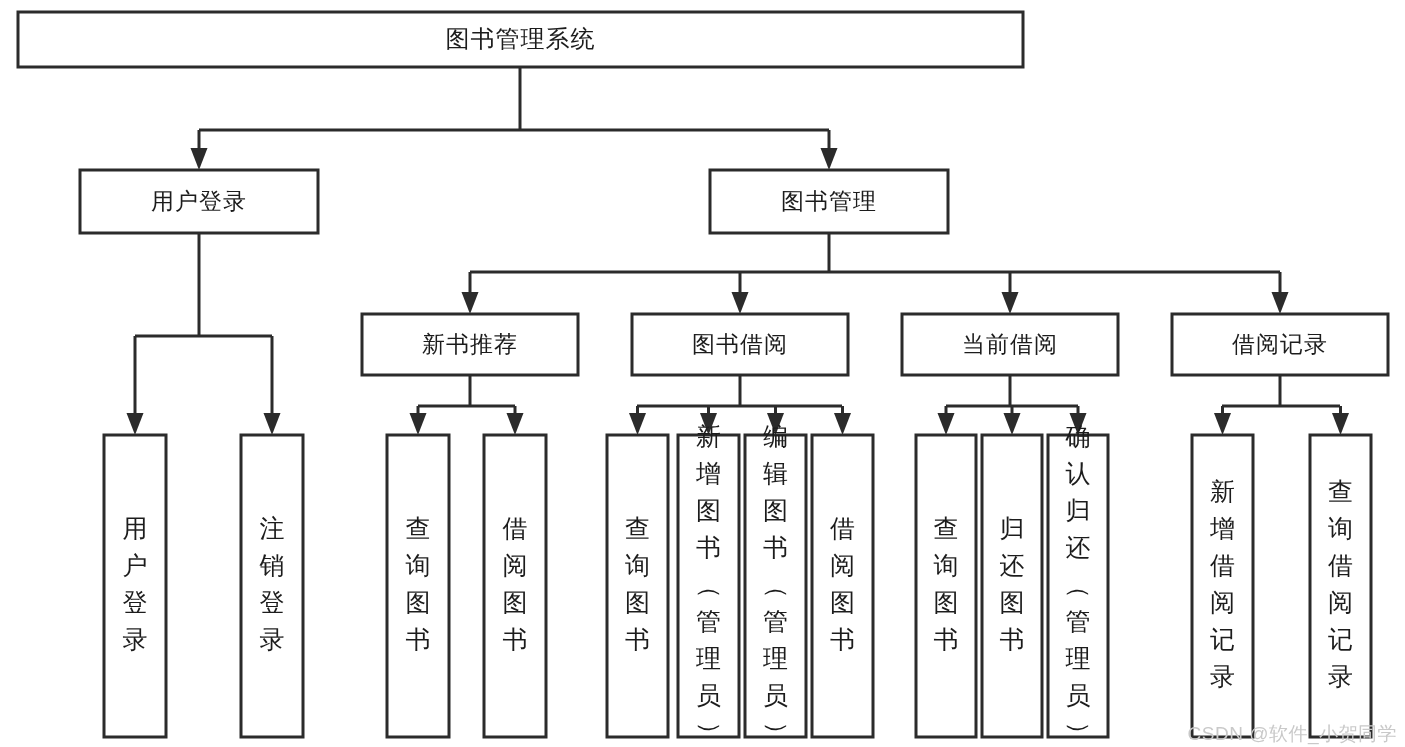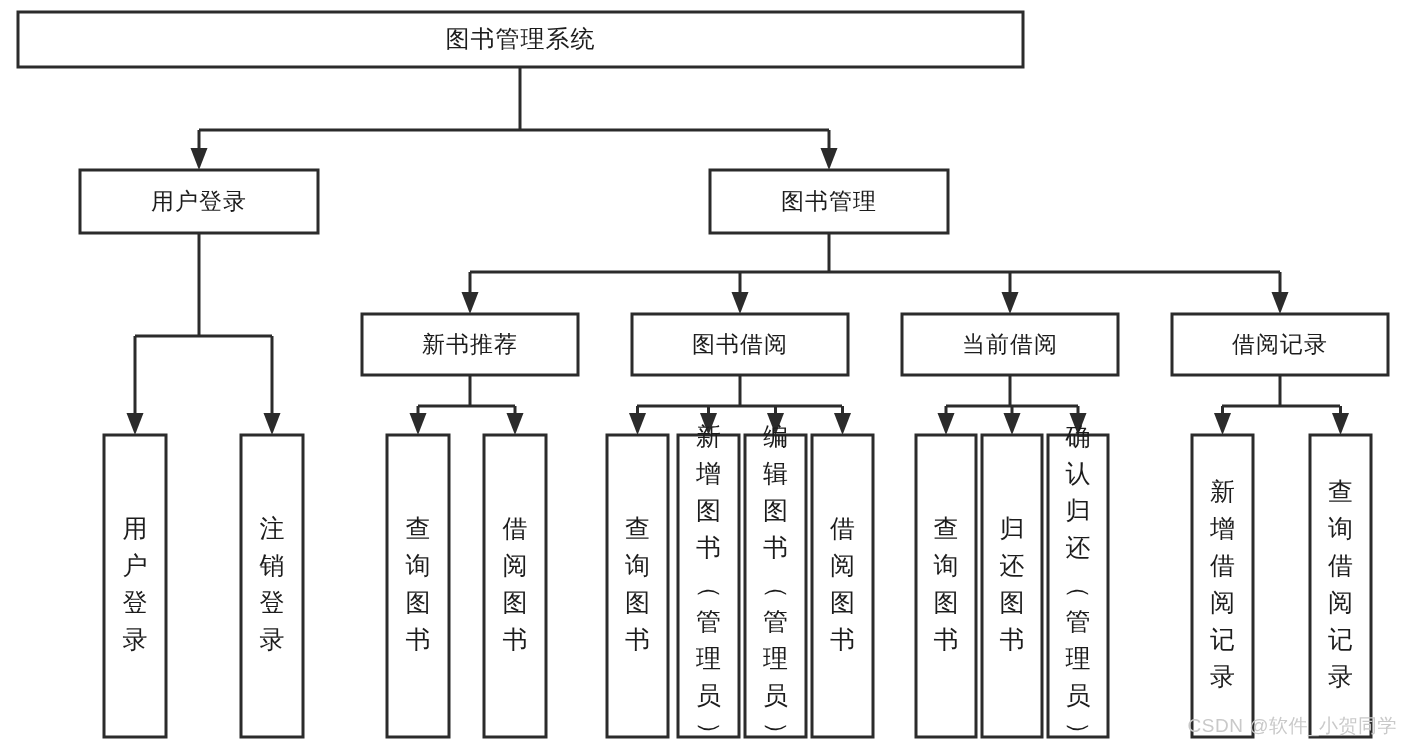--- a/index.html
+++ b/index.html
@@ -59,21 +59,21 @@
     fill: none;
     stroke-linecap: butt;
   }
   .arrow-head {
     fill: #2b2b2b;
     stroke: none;
   }
   .watermark-text {
     position: absolute;
     right: 8px;
-    bottom: 8px;
+    bottom: 0;
     font-family: "Liberation Sans", "DejaVu Sans", sans-serif;
     font-size: 19px;
     color: #c9c9c9;
     white-space: nowrap;
     letter-spacing: 0.5px;
     user-select: none;
   }
 </style>
 </head>
 <body>

